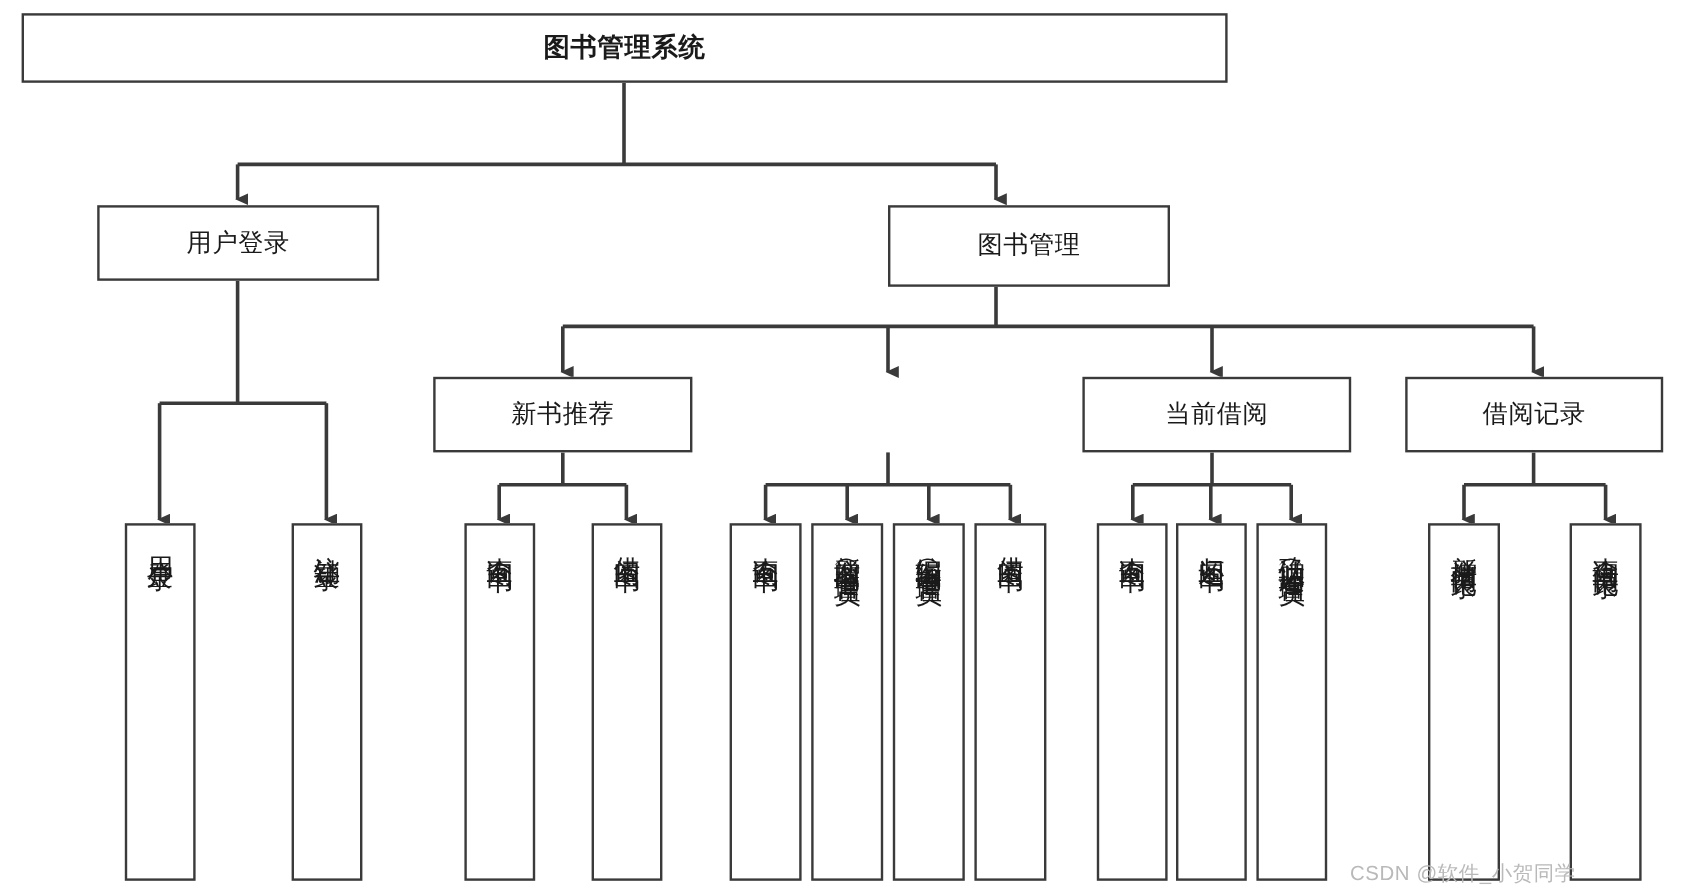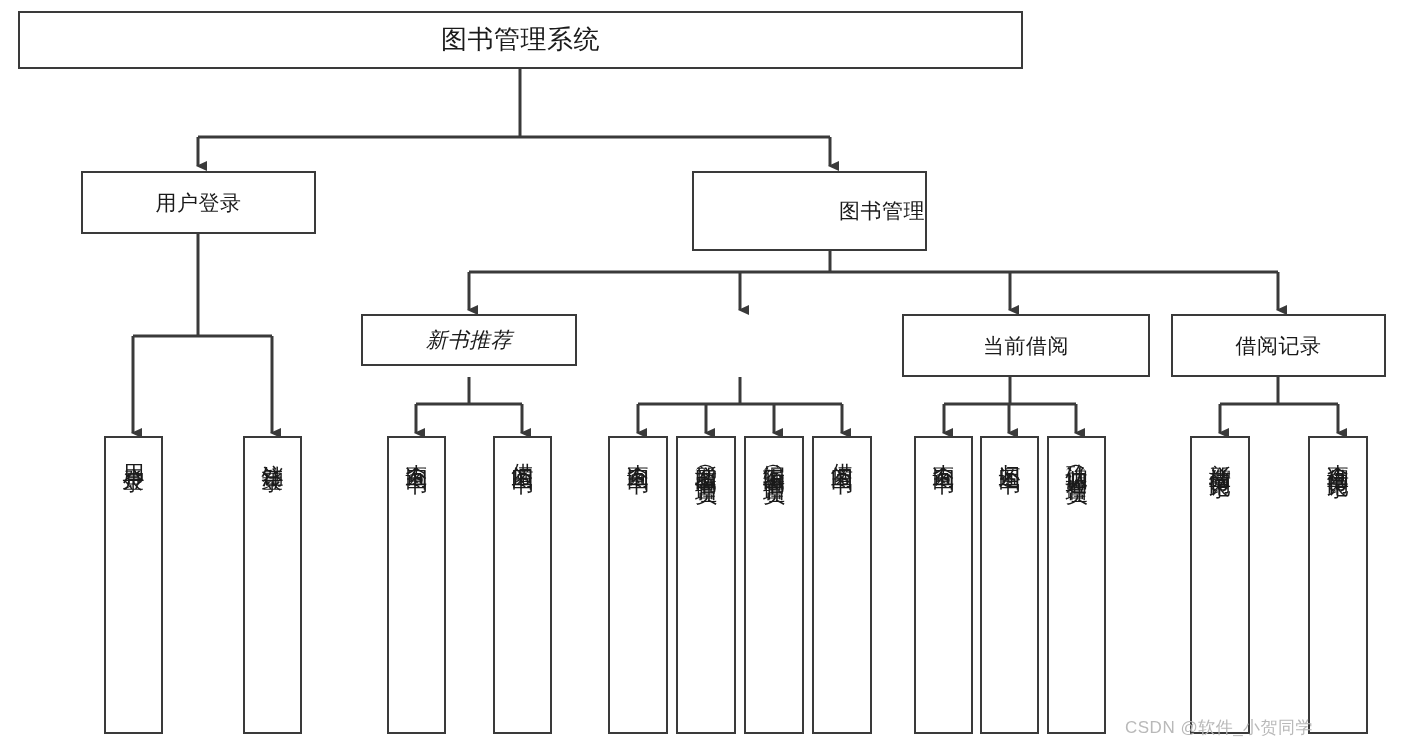--- a/index.html
+++ b/index.html
@@ -39,22 +39,23 @@
     display: block;
     text-align: center;
     line-height: 1.12;
     white-space: nowrap;
   }
   .node.horiz .label {
     font-size: 21px;
     letter-spacing: 0.5px;
   }
   .node.root .label {
-    font-size: 26px;
+    font-size: 22px;
     letter-spacing: 0.5px;
+    font-weight: bold;
   }
   .node.vert {
     align-items: flex-start;
     padding-top: 8px;
   }
   .node.vert .label {
     writing-mode: vertical-rl;
     text-orientation: upright;
     font-size: 22px;
     letter-spacing: 3px;
@@ -124,28 +125,28 @@
     </g>
   </svg>
 
   <div class="node root horiz" style="left:18px; top:11px; width:1005px; height:58px;">
     <span class="label">图书管理系统</span>
   </div>
 
   <div class="node horiz" style="left:81px; top:171px; width:235px; height:63px;">
     <span class="label">用户登录</span>
   </div>
-  <div class="node horiz" style="left:692px; top:171px; width:235px; height:80px;justify-content:flex-end;">
+  <div class="node horiz" style="left:740px; top:171px; width:235px; height:68px;">
     <span class="label">图书管理</span>
   </div>
 
-  <div class="node horiz" style="left:361px; top:314px; width:216px; height:52px;font-style:italic;">
+  <div class="node horiz" style="left:361px; top:314px; width:216px; height:63px;">
     <span class="label">新书推荐</span>
   </div>
-  <div class="node horiz" style="left:902px; top:314px; width:248px; height:63px;">
+  <div class="node horiz" style="left:902px; top:314px; width:224px; height:63px;">
     <span class="label">当前借阅</span>
   </div>
   <div class="node horiz" style="left:1171px; top:314px; width:215px; height:63px;align-items:center;">
     <span class="label">借阅记录</span>
   </div>
 
   <div class="node vert" style="left:104px; top:436px; width:59px; height:298px;">
     <span class="label">用户登录</span>
   </div>
   <div class="node vert" style="left:243px; top:436px; width:59px; height:298px;">

